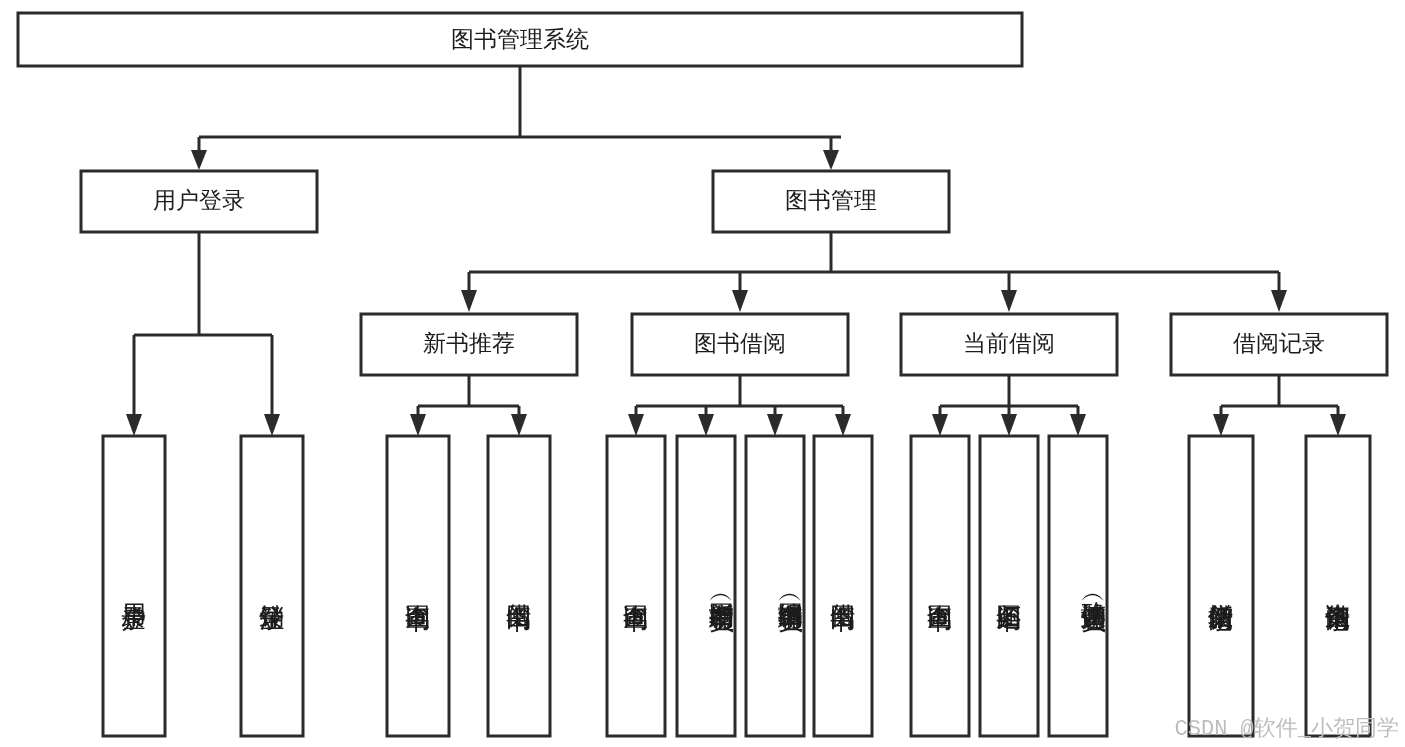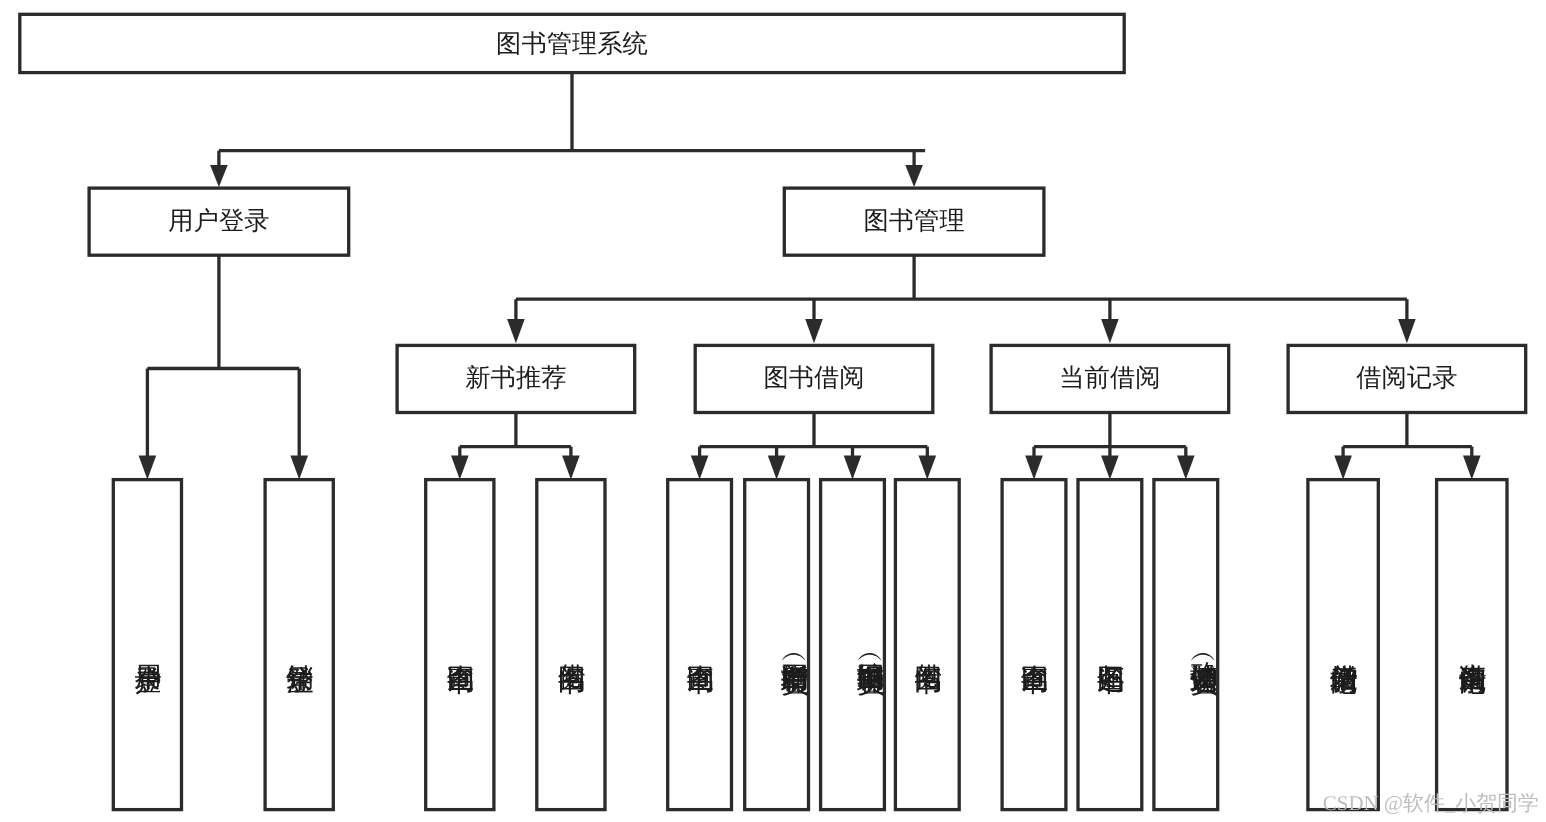--- a/index.html
+++ b/index.html
@@ -61,22 +61,22 @@
     align-items: center;
     justify-content: center;
     text-align: center;
     white-space: nowrap;
     pointer-events: none;
   }
   .watermark {
     position: absolute;
     right: 6px;
     bottom: 4px;
-    font-family: Liberation Serif, serif;
-    font-size: 19px;
+    font-family: Liberation Mono, monospace;
+    font-size: 22px;
     color: #bdbdbd;
     white-space: nowrap;
     user-select: none;
   }
 </style>
 </head>
 <body>
 
 <div id="diagram-root">
 

